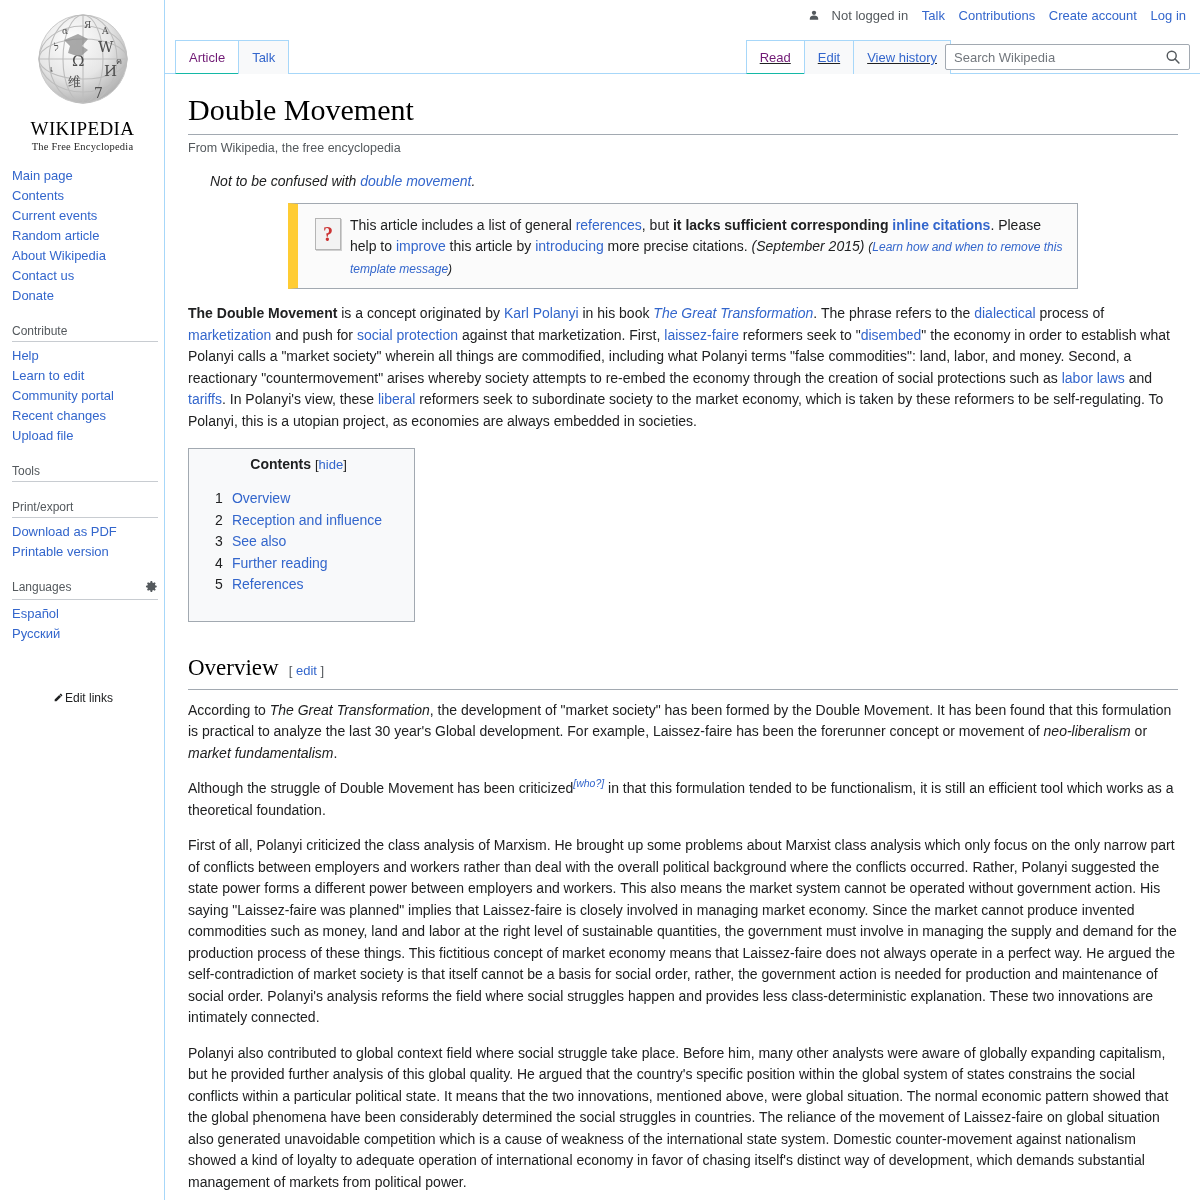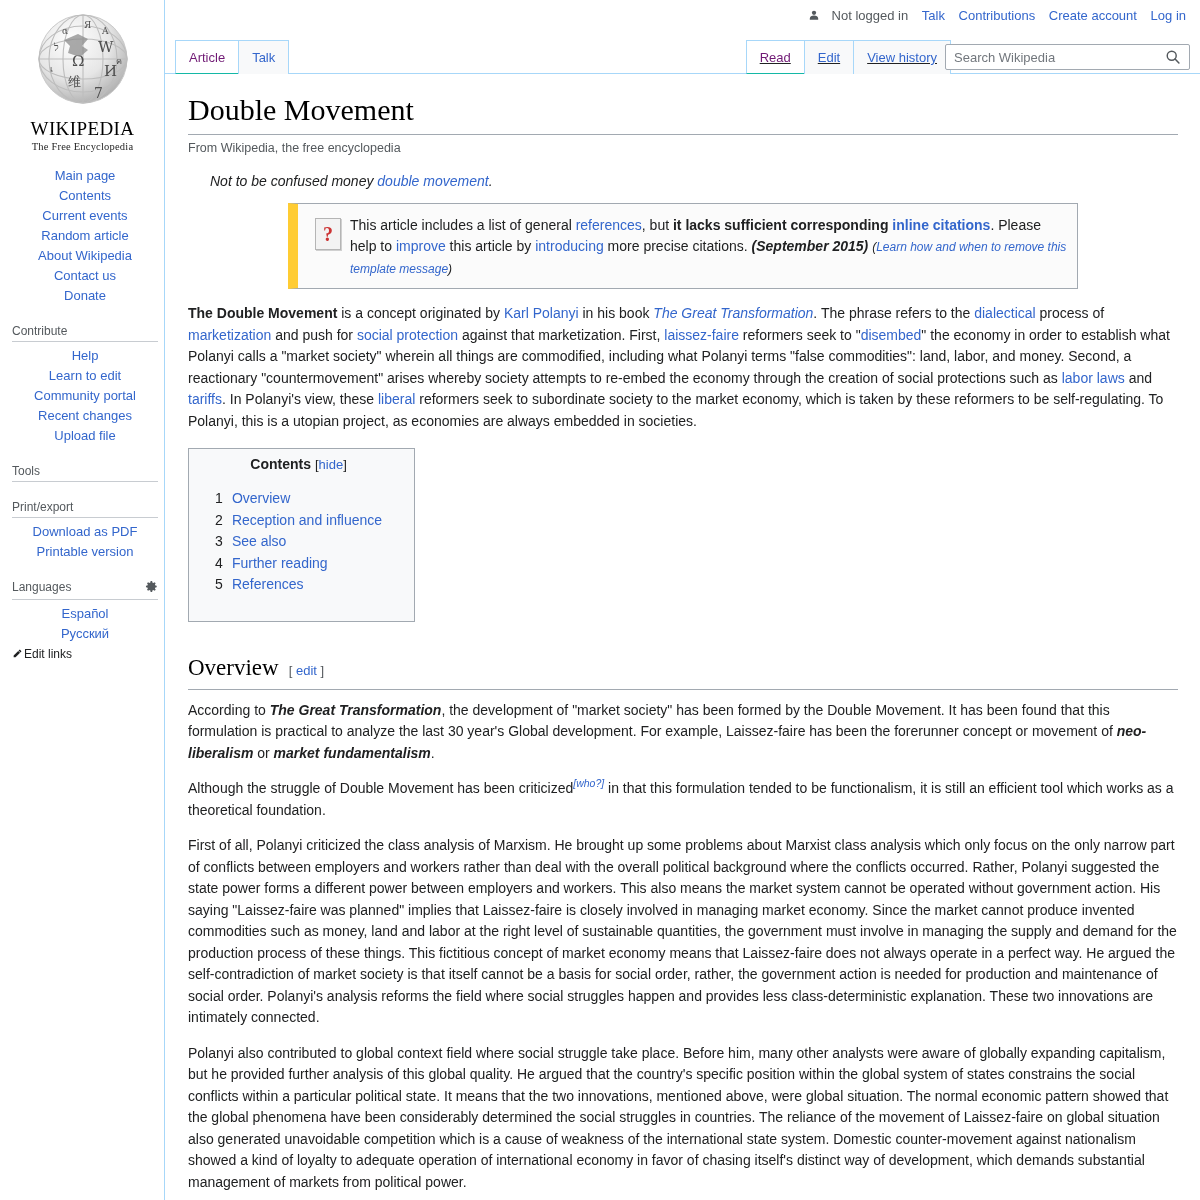--- a/index.html
+++ b/index.html
@@ -30,24 +30,24 @@
   .tagline {
     font-family:"Liberation Serif", serif;
     font-size:10.5px; color:#252525; margin-top:1px; letter-spacing:.2px;
   }
   .nav-section { margin-top:14px; padding-left:12px; padding-right:6px; }
   .nav-heading {
     font-size:12px; color:#54595d; padding:4px 0 3px 0;
     border-bottom:1px solid #c8ccd1; margin-bottom:4px;
     display:flex; justify-content:space-between;
   }
-  .nav-list { list-style:none; margin:0; padding:0;text-align:center; }
+  .nav-list { list-style:none; margin:0; padding:0; }
   .nav-list li { padding:2px 0; font-size:13px; line-height:16px; }
   .nav-list li a { font-size:13px; }
-  .edit-links-row { text-align:left; padding:3px 4px 0 0; font-size:12px; }
+  .edit-links-row { text-align:center; padding:3px 4px 0 0; font-size:12px;margin-top:44px; }
   .pencil { display:inline-block; vertical-align:-1px; margin-right:1px; }
   .gearbtn { cursor:pointer; }
 
   
   #userbar {
     position:absolute; right:14px; top:8px;
     font-size:13px; color:#54595d; white-space:nowrap;
   }
   #userbar a { margin-left:10px; }
   #userbar .uname { margin-left:6px; }
@@ -129,21 +129,21 @@
     font-family:"Liberation Serif", serif; font-weight:normal;
     font-size:23px; line-height:28px; margin:14px 0 10px 0;
     padding-bottom:4px; border-bottom:1px solid #a2a9b1; color:#000;
   }
   h2.section .editsection {
     font-family:"Liberation Sans", sans-serif; font-size:13px; color:#54595d;
     margin-left:10px; white-space:nowrap;
   }
   sup.whotag { font-size:10.5px; vertical-align:super; line-height:0; }
   sup.whotag a { font-style:italic; }
-  i { font-style:italic;font-weight:bold; }
+  i { font-style:italic; }
 </style>
 </head>
 <body>
 
 <div id="page">
 
   <div id="panel">
 
     <div id="logo-box">
       <svg class="globe" viewBox="0 0 110 110">
@@ -280,21 +280,21 @@
       </span>
     </div>
   </div>
 
   <div id="content">
 
     <h1 id="firstHeading">Double Movement</h1>
     <div class="siteSub">From Wikipedia, the free encyclopedia</div>
 
     <div class="hatnote">
-      <span>Not to be confused money </span><a href="#">double movement</a><span>.</span>
+      <span>Not to be confused with </span><a href="#">double movement</a><span>.</span>
     </div>
 
     <div class="ambox">
       <div class="ambox-icon">
         <div class="qmark">?</div>
       </div>
       <div class="ambox-text"><span>This article includes a list of general </span><a href="#">references</a><span>, but </span><b>it lacks sufficient corresponding </b><a href="#" style="font-weight: bold;">inline citations</a><span>. Please help to </span><a href="#">improve</a><span> this article by </span><a href="#">introducing</a><span> more precise citations. </span><i>(September 2015)</i><span> </span><span style="font-style: italic; font-size: 12px;">(</span><a href="#" style="font-style: italic; font-size: 12px;">Learn how and when to remove this template message</a><span style="font-style: italic; font-size: 12px;">)</span></div>
     </div>
 
     <p class="body"><b>The Double Movement</b><span> is a concept originated by </span><a href="#">Karl Polanyi</a><span> in his book </span><a href="#" style="font-style: italic;">The Great Transformation</a><span>. The phrase refers to the </span><a href="#">dialectical</a><span> process of </span><a href="#">marketization</a><span> and push for </span><a href="#">social protection</a><span> against that marketization. First, </span><a href="#">laissez-faire</a><span> reformers seek to "</span><a href="#">disembed</a><span>" the economy in order to establish what Polanyi calls a "market society" wherein all things are commodified, including what Polanyi terms "false commodities": land, labor, and money. Second, a reactionary "countermovement" arises whereby society attempts to re-embed the economy through the creation of social protections such as </span><a href="#">labor laws</a><span> and </span><a href="#">tariffs</a><span>. In Polanyi's view, these </span><a href="#">liberal</a><span> reformers seek to subordinate society to the market economy, which is taken by these reformers to be self-regulating. To Polanyi, this is a utopian project, as economies are always embedded in societies.</span></p>

